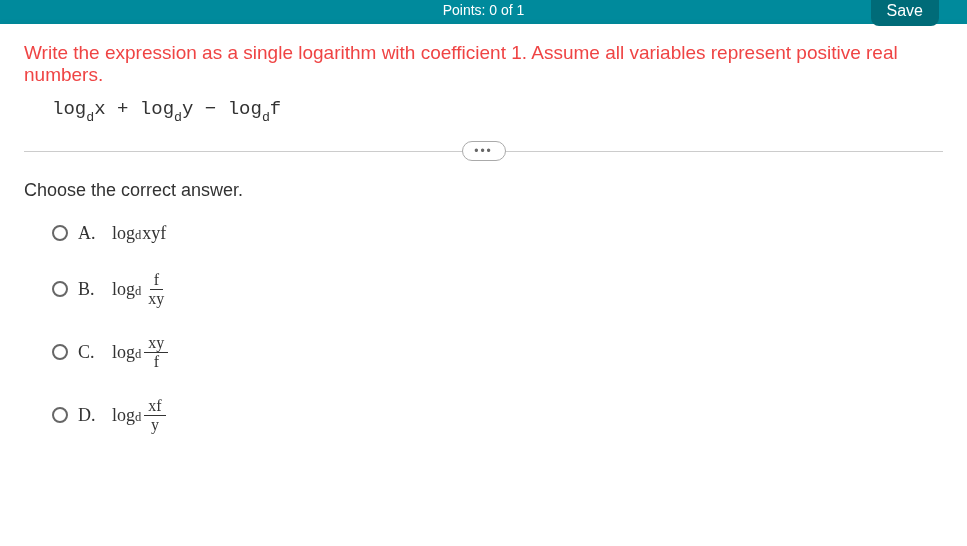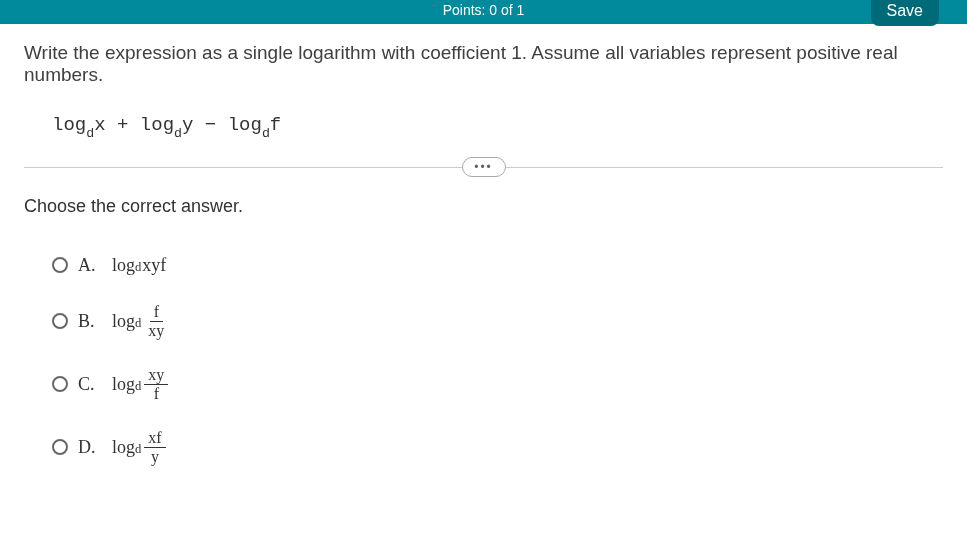--- a/index.html
+++ b/index.html
@@ -41,23 +41,23 @@
       font-size: 14px;
     }
     .content {
       background: white;
       padding: 18px 24px;
       height: calc(100% - 24px);
       box-shadow: 0 2px 8px rgba(0,0,0,0.1);
     }
     .question-text {
       font-size: 19px;
-      color: #404040;
+      color: #ef4444;
       font-weight: 500;
-      margin-bottom: 28px;
+      margin-bottom: 12px;
     }
     .expression {
       font-size: 19px;
       color: #333;
       margin-left: 28px;
       margin-bottom: 28px;
       font-family: Liberation Mono, monospace;
     }
     .sub { font-size: 0.7em; vertical-align: sub; position: relative; top: 2px; }
     .divider-row {
@@ -80,21 +80,21 @@
       align-items: center;
       justify-content: center;
       cursor: pointer;
       font-size: 12px;
       color: #666;
       letter-spacing: 2px;
     }
     .choose-text {
       font-size: 18px;
       color: #333;
-      margin-bottom: 38px;
+      margin-bottom: 22px;
     }
     .options {
       margin-left: 28px;
     }
     .option {
       display: flex;
       align-items: center;
       margin-bottom: 28px;
       font-size: 18px;
       color: #333;

